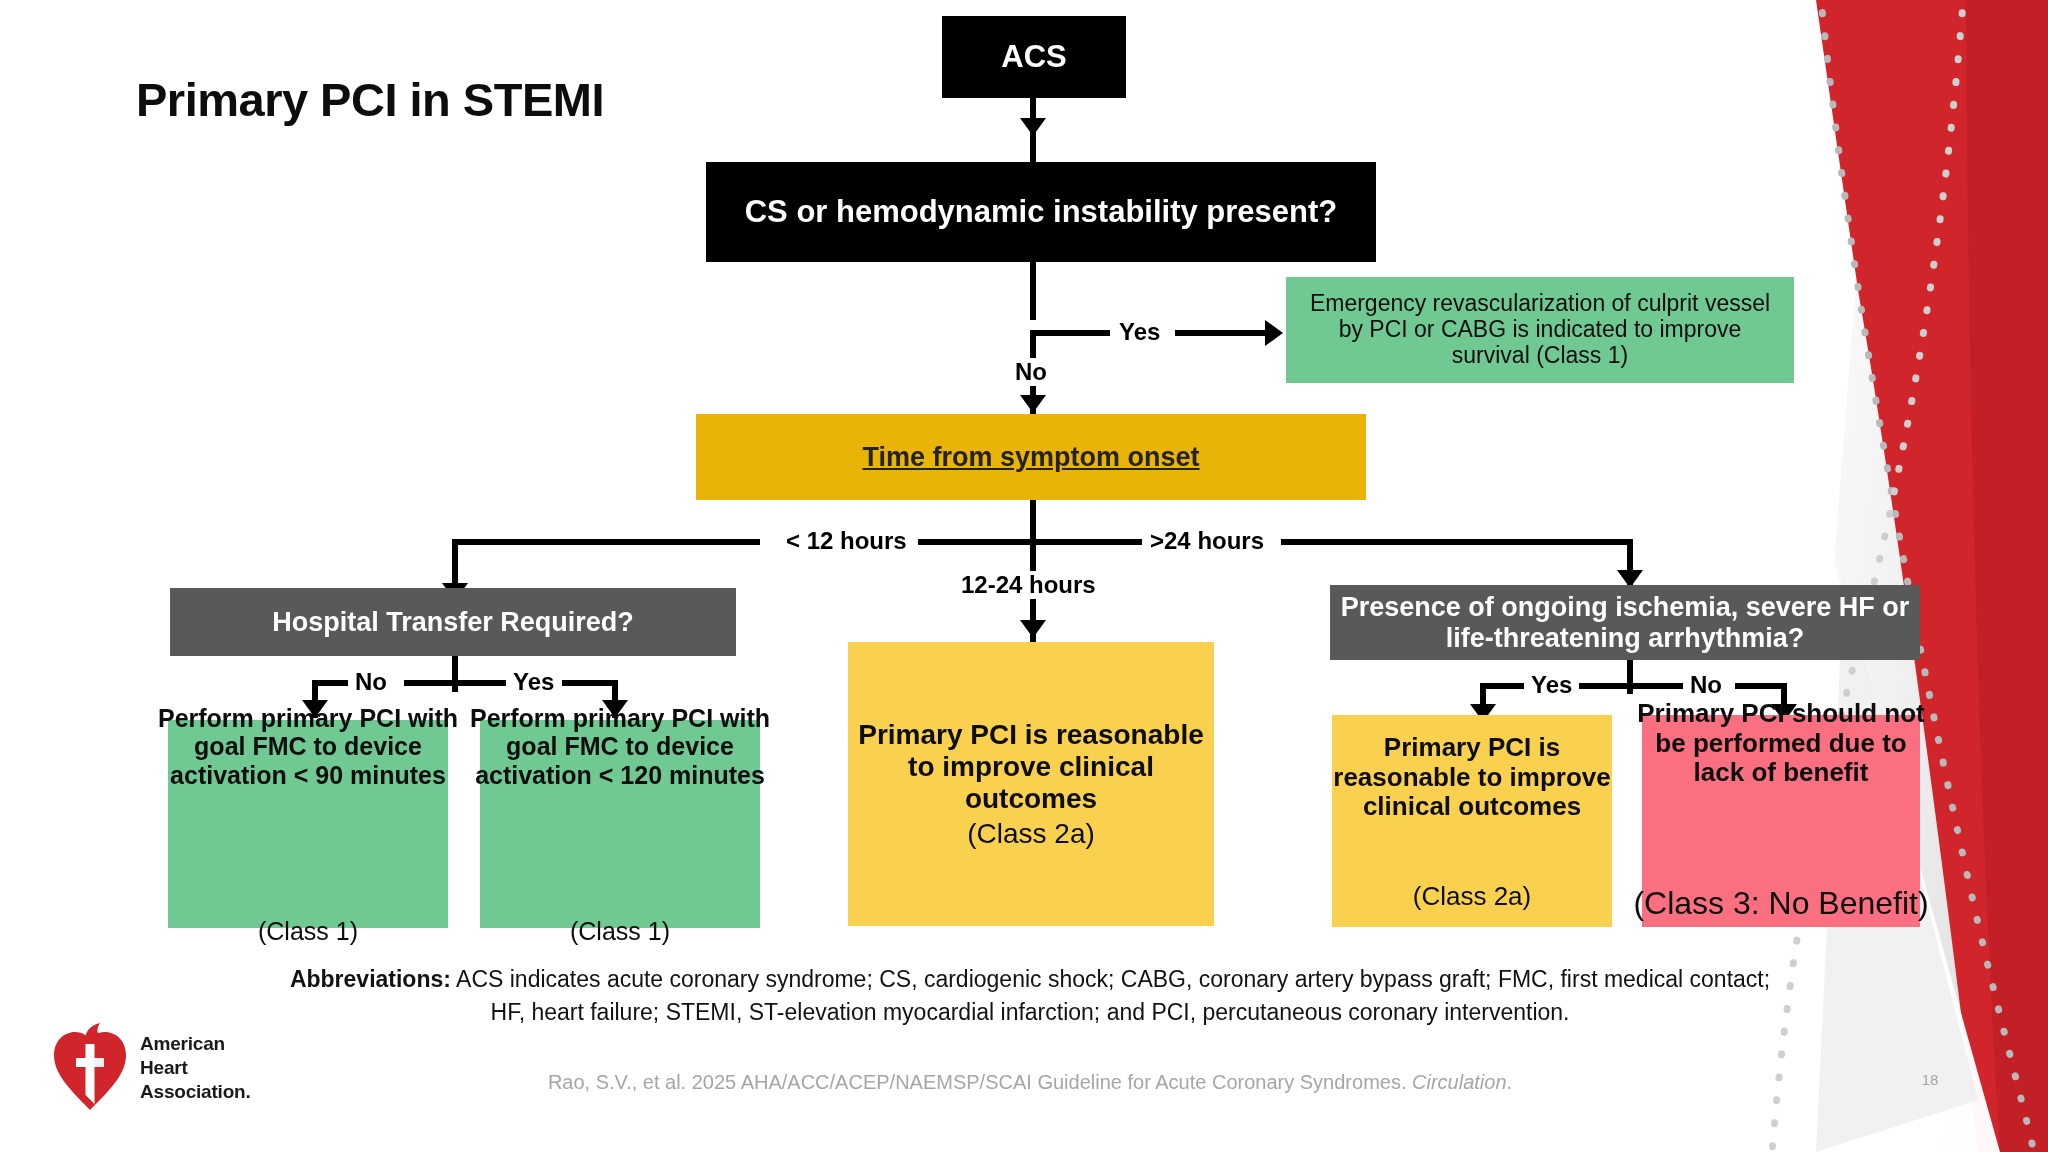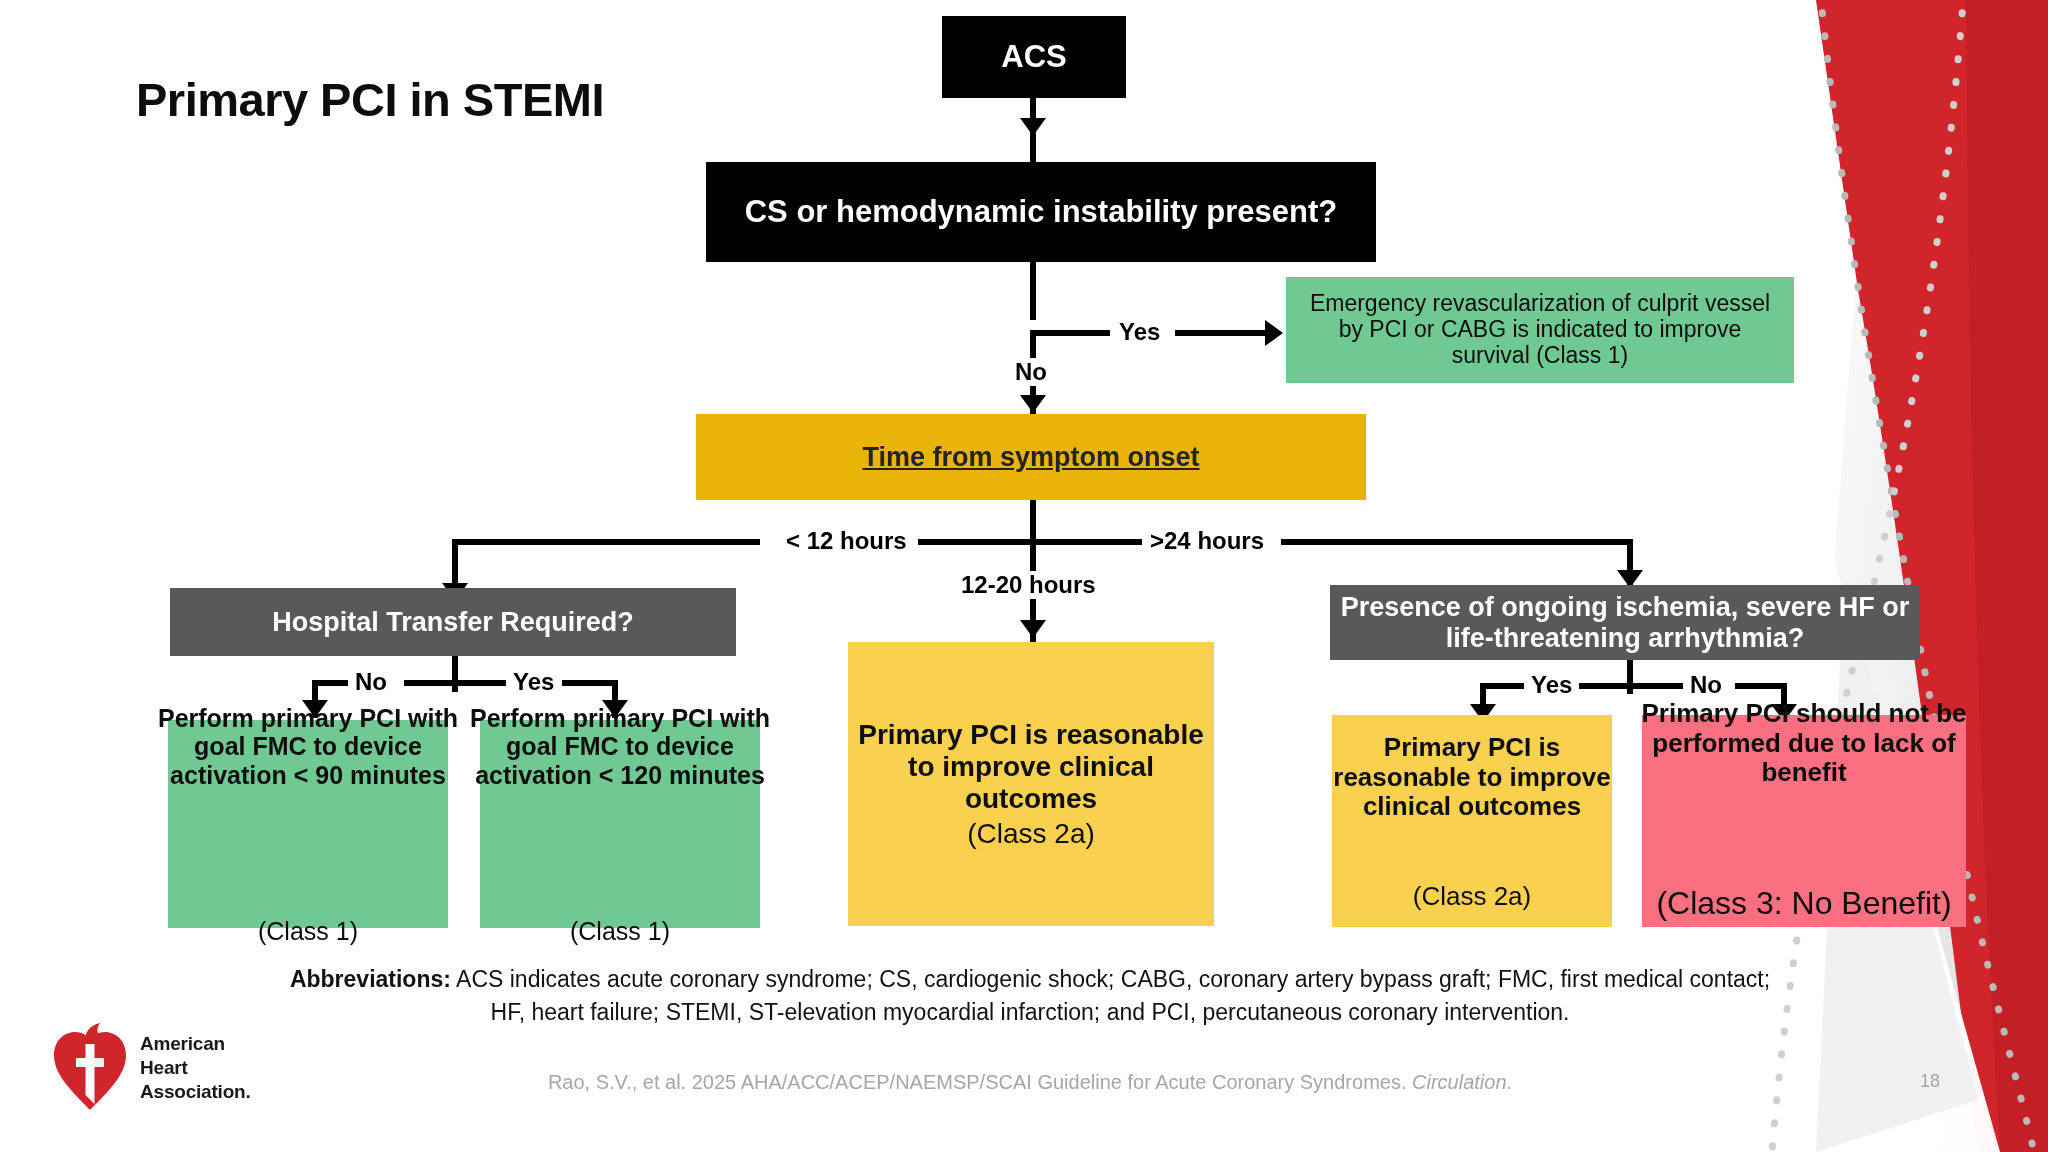--- a/index.html
+++ b/index.html
@@ -62,21 +62,21 @@
     text-align:center;font-size:23px;color:#121212;line-height:1.42;
   }
   .abbrev b{font-weight:bold;}
   .cite{
     position:absolute;left:330px;top:1071px;width:1400px;
     text-align:center;font-size:20px;color:#a6a6a6;white-space:nowrap;
   }
   .cite i{font-style:italic;}
   .pageno{
     position:absolute;left:1900px;top:1071px;width:60px;
-    text-align:center;font-size:18px;color:#a6a6a6;
+    text-align:center;font-size:15px;color:#a6a6a6;
   }
 
   
   .logo{position:absolute;left:52px;top:1022px;width:215px;height:92px;}
   .logo-mark{position:absolute;left:0;top:0;width:76px;height:88px;}
   .logo-text{
     position:absolute;left:88px;top:10px;
     font-size:19px;font-weight:bold;color:#1a1a1a;line-height:1.26;
     letter-spacing:-0.2px;
   }
@@ -134,21 +134,21 @@
   <div class="ln hl" style="left:1030px;top:539px;width:112px;"></div>
   <div class="ln hl" style="left:1281px;top:539px;width:350px;"></div>
   <div class="edge-label" style="left:779px;top:527px;">&lt; 12 hours</div>
   <div class="edge-label" style="left:1143px;top:527px;">&gt;24 hours</div>
 
   <div class="ln vl" style="left:452px;top:539px;height:62px;"></div>
   <div class="arrow-d" style="left:442px;top:583px;"></div>
 
   <div class="ln vl" style="left:1030px;top:539px;height:105px;"></div>
   <div class="arrow-d" style="left:1020px;top:620px;"></div>
-  <div class="edge-label" style="left:954px;top:571px;">12-20 hours</div>
+  <div class="edge-label" style="left:954px;top:571px;">12-24 hours</div>
 
   <div class="ln vl" style="left:1627px;top:539px;height:48px;"></div>
   <div class="arrow-d" style="left:1617px;top:570px;"></div>
 
   <div class="ln vl" style="left:452px;top:656px;height:36px;"></div>
   <div class="ln hl" style="left:312px;top:680px;width:48px;"></div>
   <div class="ln hl" style="left:404px;top:680px;width:54px;"></div>
   <div class="ln vl" style="left:312px;top:680px;height:38px;"></div>
   <div class="arrow-d" style="left:302px;top:700px;"></div>
   <div class="edge-label" style="left:348px;top:668px;">No</div>
@@ -197,21 +197,21 @@
   <div class="box box-yellow overflow-box" style="left:848px;top:642px;width:366px;height:284px;">
     <div class="ot" style="top:77px;font-size:28px;font-weight:bold;left:10px;right:10px;">Primary PCI is reasonable to improve clinical outcomes</div>
     <div class="ot cls" style="top:176px;font-size:28px;">(Class 2a)</div>
   </div>
 
   <div class="box box-yellow overflow-box" style="left:1332px;top:715px;width:280px;height:212px;">
     <div class="ot" style="top:18px;font-size:26px;font-weight:bold;">Primary PCI is reasonable to improve clinical outcomes</div>
     <div class="ot cls" style="top:167px;font-size:26px;">(Class 2a)</div>
   </div>
 
-  <div class="box box-red overflow-box" style="left:1642px;top:715px;width:324px;height:212px;">
+  <div class="box box-red overflow-box" style="left:1642px;top:715px;width:278px;height:212px;">
     <div class="ot" style="top:-16px;font-size:26px;font-weight:bold;">Primary PCI should not be performed due to lack of benefit</div>
     <div class="ot cls" style="top:170px;font-size:32px;">(Class 3: No Benefit)</div>
   </div>
 
   <div class="abbrev">
     <span><b>Abbreviations:</b><span> ACS indicates acute coronary syndrome; CS, cardiogenic shock; CABG, coronary artery bypass graft; FMC, first medical contact;</span></span><br>
     <span>HF, heart failure; STEMI, ST-elevation myocardial infarction; and PCI, percutaneous coronary intervention.</span>
   </div>
 
   <div class="cite"><span>Rao, S.V., et al. 2025 AHA/ACC/ACEP/NAEMSP/SCAI Guideline for Acute Coronary Syndromes. </span><i>Circulation</i><span>.</span></div>

